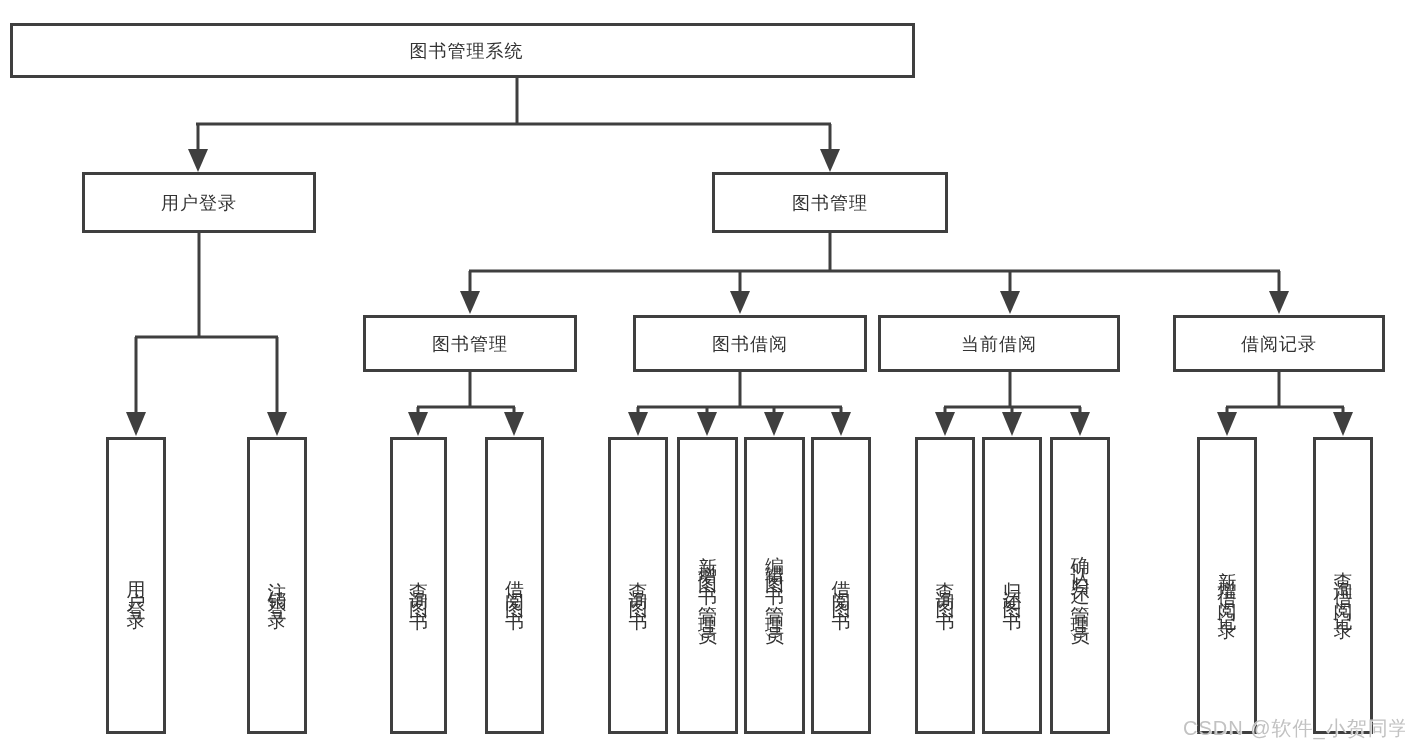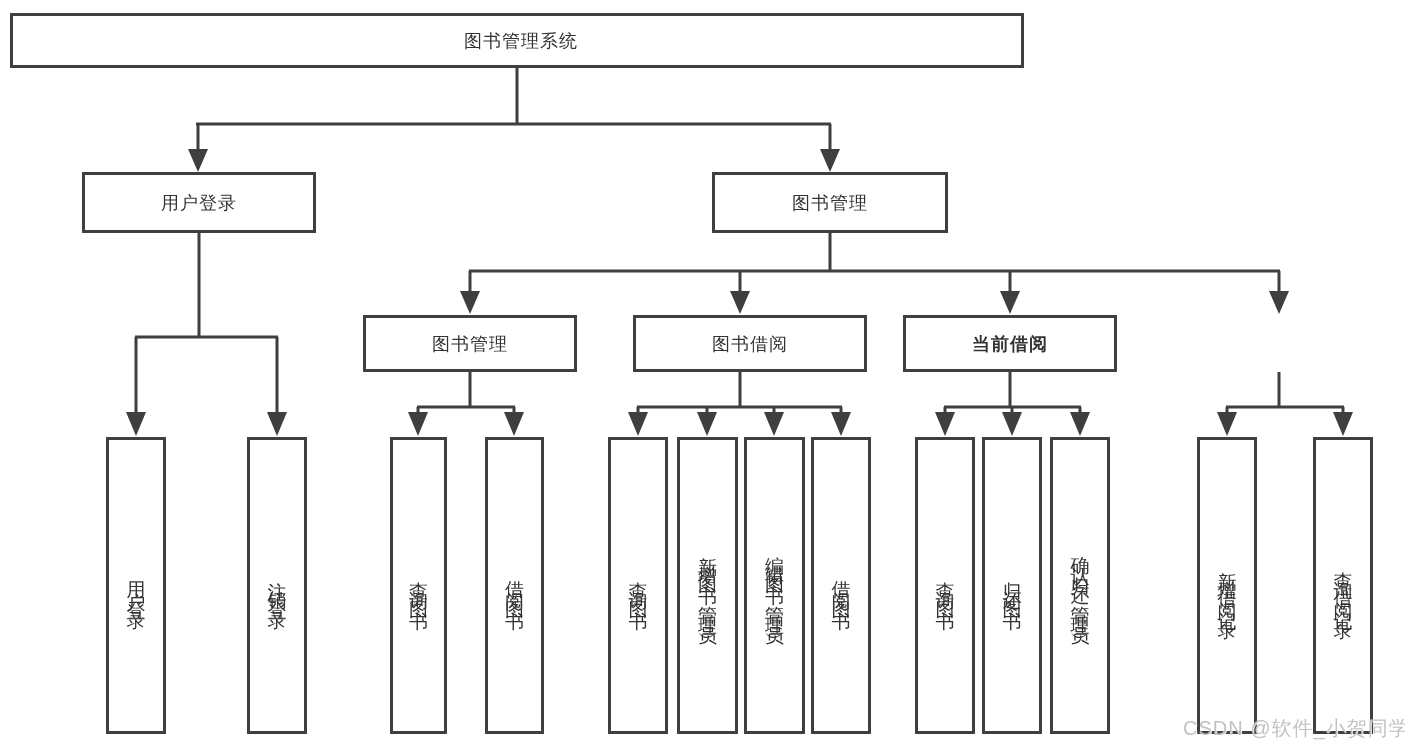--- a/index.html
+++ b/index.html
@@ -138,28 +138,29 @@
     <g>
       <line x1="1279" y1="372" x2="1279" y2="407"></line>
       <line x1="1226" y1="407" x2="1344" y2="407"></line>
       <line x1="1227" y1="407" x2="1227" y2="414"></line>
       <polygon points="1217,412 1237,412 1227,436"></polygon>
       <line x1="1343" y1="407" x2="1343" y2="414"></line>
       <polygon points="1333,412 1353,412 1343,436"></polygon>
     </g>
   </svg>
 
-  <div class="node" style="left:10px; top:13px; width:1014px; height:55px;padding-left:8px;">图书管理系统</div>
+  <div class="node" style="left:10px; top:23px; width:905px; height:55px;padding-left:8px;">图书管理系统</div>
 
   <div class="node" style="left:82px; top:172px; width:234px; height:61px;">用户登录</div>
   <div class="node" style="left:712px; top:172px; width:236px; height:61px;">图书管理</div>
 
   <div class="node" style="left:363px; top:315px; width:214px; height:57px;">图书管理</div>
   <div class="node" style="left:633px; top:315px; width:234px; height:57px;">图书借阅</div>
-  <div class="node" style="left:903px; top:315px; width:214px; height:57px;font-weight:bold;">当前借阅</div>
+  <div class="node" style="left:878px; top:315px; width:242px; height:57px;">当前借阅</div>
+  <div class="node" style="left:1173px; top:315px; width:212px; height:57px;">借阅记录</div>
 
   <div class="leaf" style="left:106px; top:437px; width:60px; height:297px;">
     <span class="vtext">用户登录</span>
   </div>
   <div class="leaf" style="left:247px; top:437px; width:60px; height:297px;">
     <span class="vtext">注销登录</span>
   </div>
 
   <div class="leaf" style="left:390px; top:437px; width:57px; height:297px;">
     <span class="vtext">查询图书</span>

